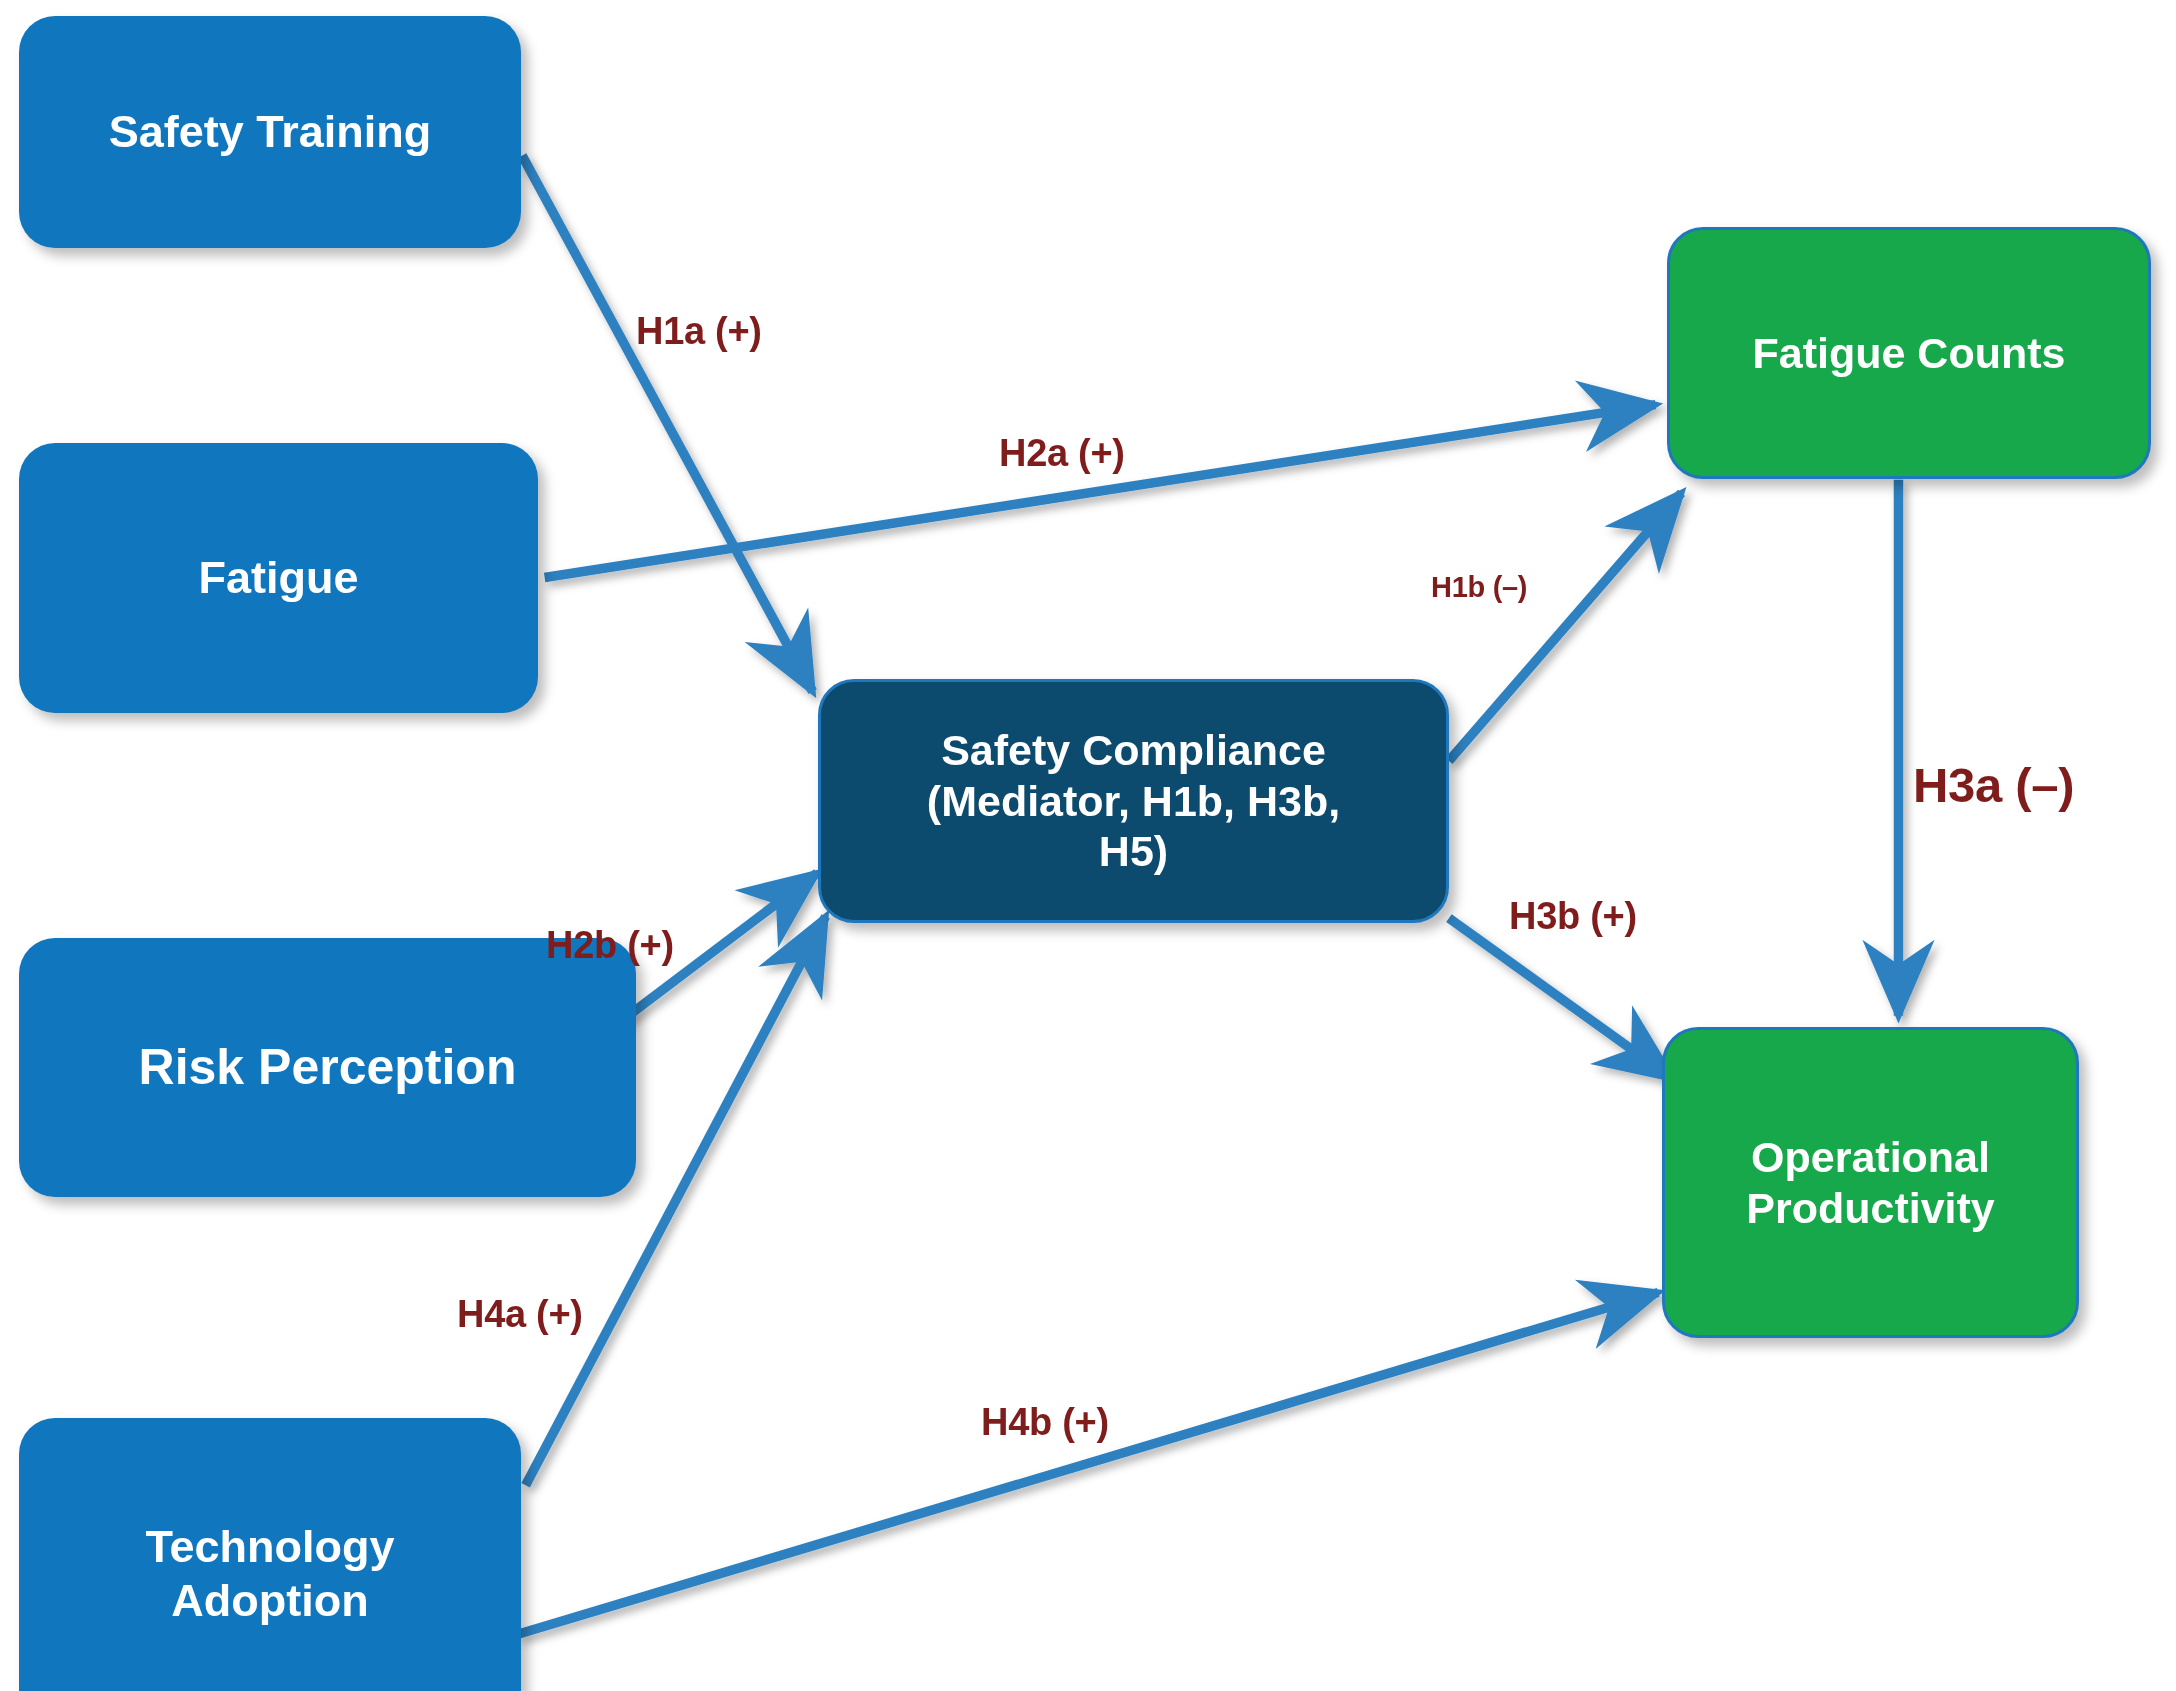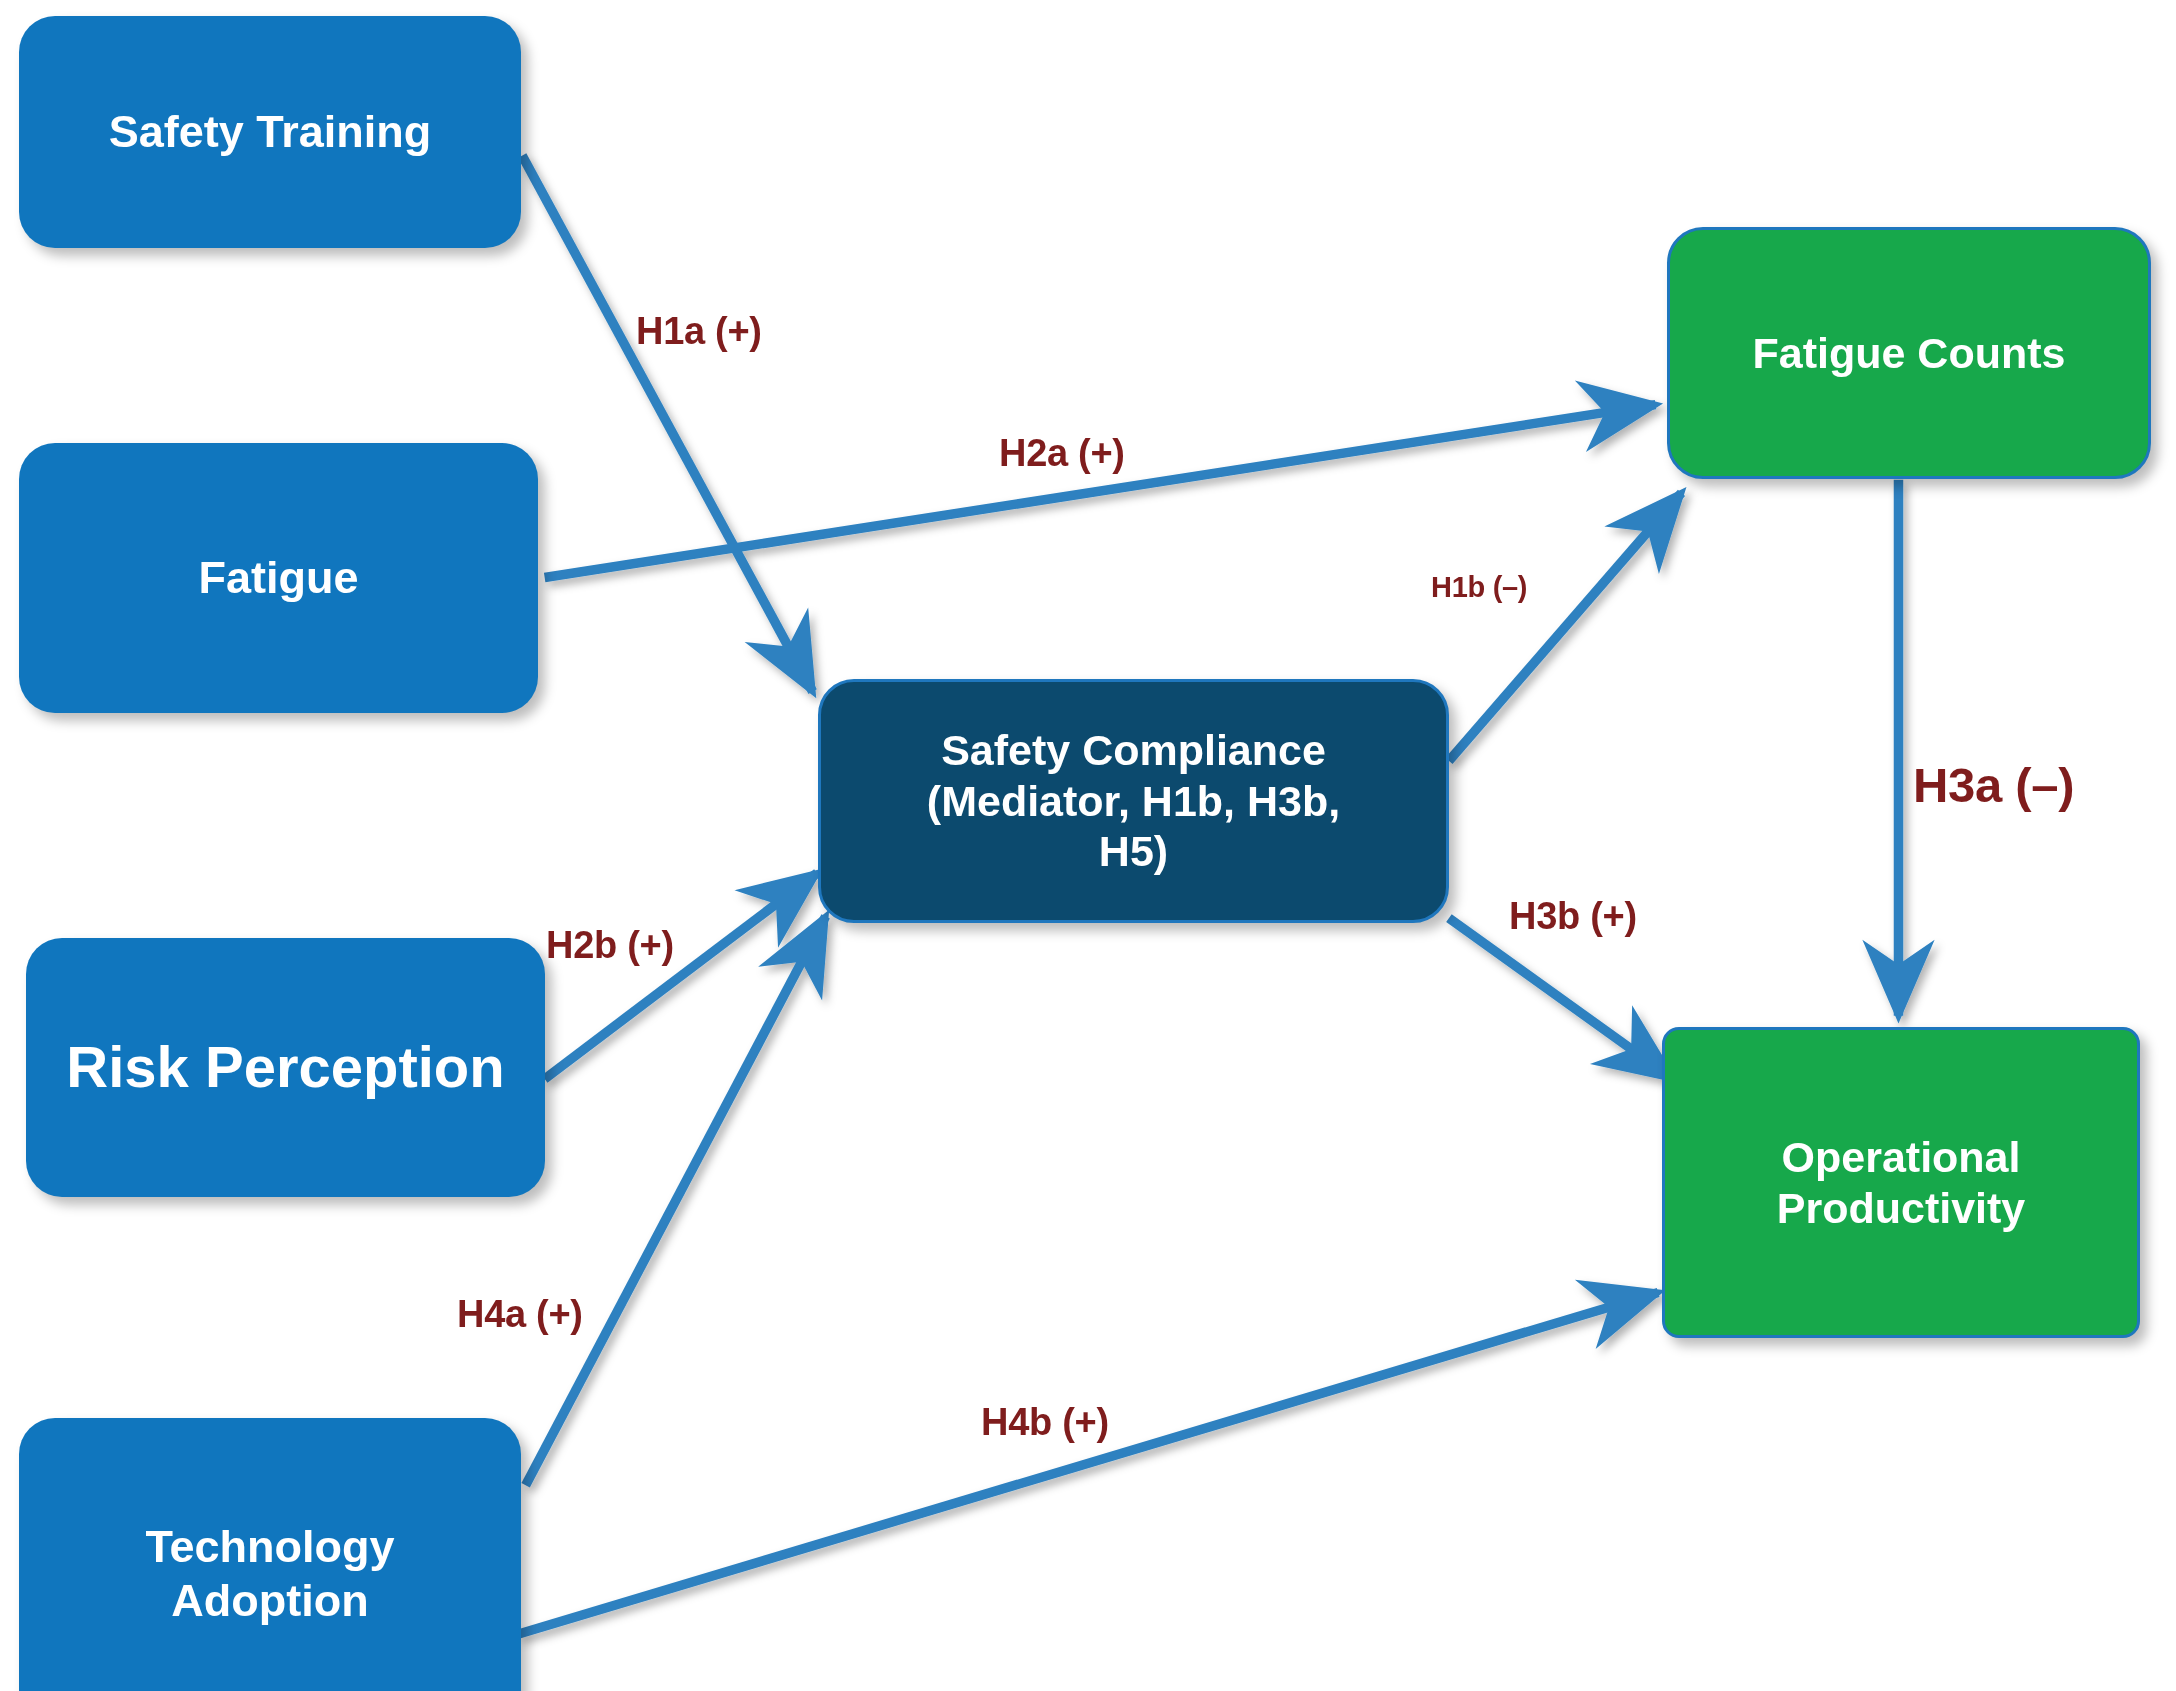--- a/index.html
+++ b/index.html
@@ -67,37 +67,37 @@
   </svg>
 
   <div class="node blue" style="left:19px;top:15.6px;width:502px;height:232px;font-size:45px;">
     <span class="label">Safety Training</span>
   </div>
 
   <div class="node blue" style="left:19px;top:443px;width:519px;height:270px;font-size:45px;">
     <span class="label">Fatigue</span>
   </div>
 
-  <div class="node blue" style="left:26px;top:938px;width:519px;height:259px;font-size:58px;">
+  <div class="node blue" style="left:19px;top:938px;width:617px;height:259px;font-size:50px;">
     <span class="label">Risk Perception</span>
   </div>
 
   <div class="node blue" style="left:19px;top:1418px;width:502px;height:311px;font-size:45px;">
     <span class="label">Technology<br>Adoption</span>
   </div>
 
   <div class="node amber" style="left:818px;top:679px;width:631px;height:244px;font-size:43px;">
     <span class="label">Safety Compliance<br>(Mediator, H1b, H3b,<br>H5)</span>
   </div>
 
   <div class="node green" style="left:1667px;top:227px;width:484px;height:252px;font-size:43px;">
     <span class="label">Fatigue Counts</span>
   </div>
 
-  <div class="node green" style="left:1662px;top:1027px;width:478px;height:311px;font-size:43px;border-radius:17px;">
+  <div class="node green" style="left:1662px;top:1027px;width:417px;height:311px;font-size:43px;">
     <span class="label">Operational<br>Productivity</span>
   </div>
 
   <div class="edge-label" style="left:636px;top:310px;font-size:38px;">H1a (+)</div>
 
   <div class="edge-label" style="left:999px;top:432px;font-size:38px;">H2a (+)</div>
 
   <div class="edge-label" style="left:1431px;top:571px;font-size:29px;">H1b (–)</div>
 
   <div class="edge-label" style="left:1913px;top:757px;font-size:49px;">H3a (–)</div>

